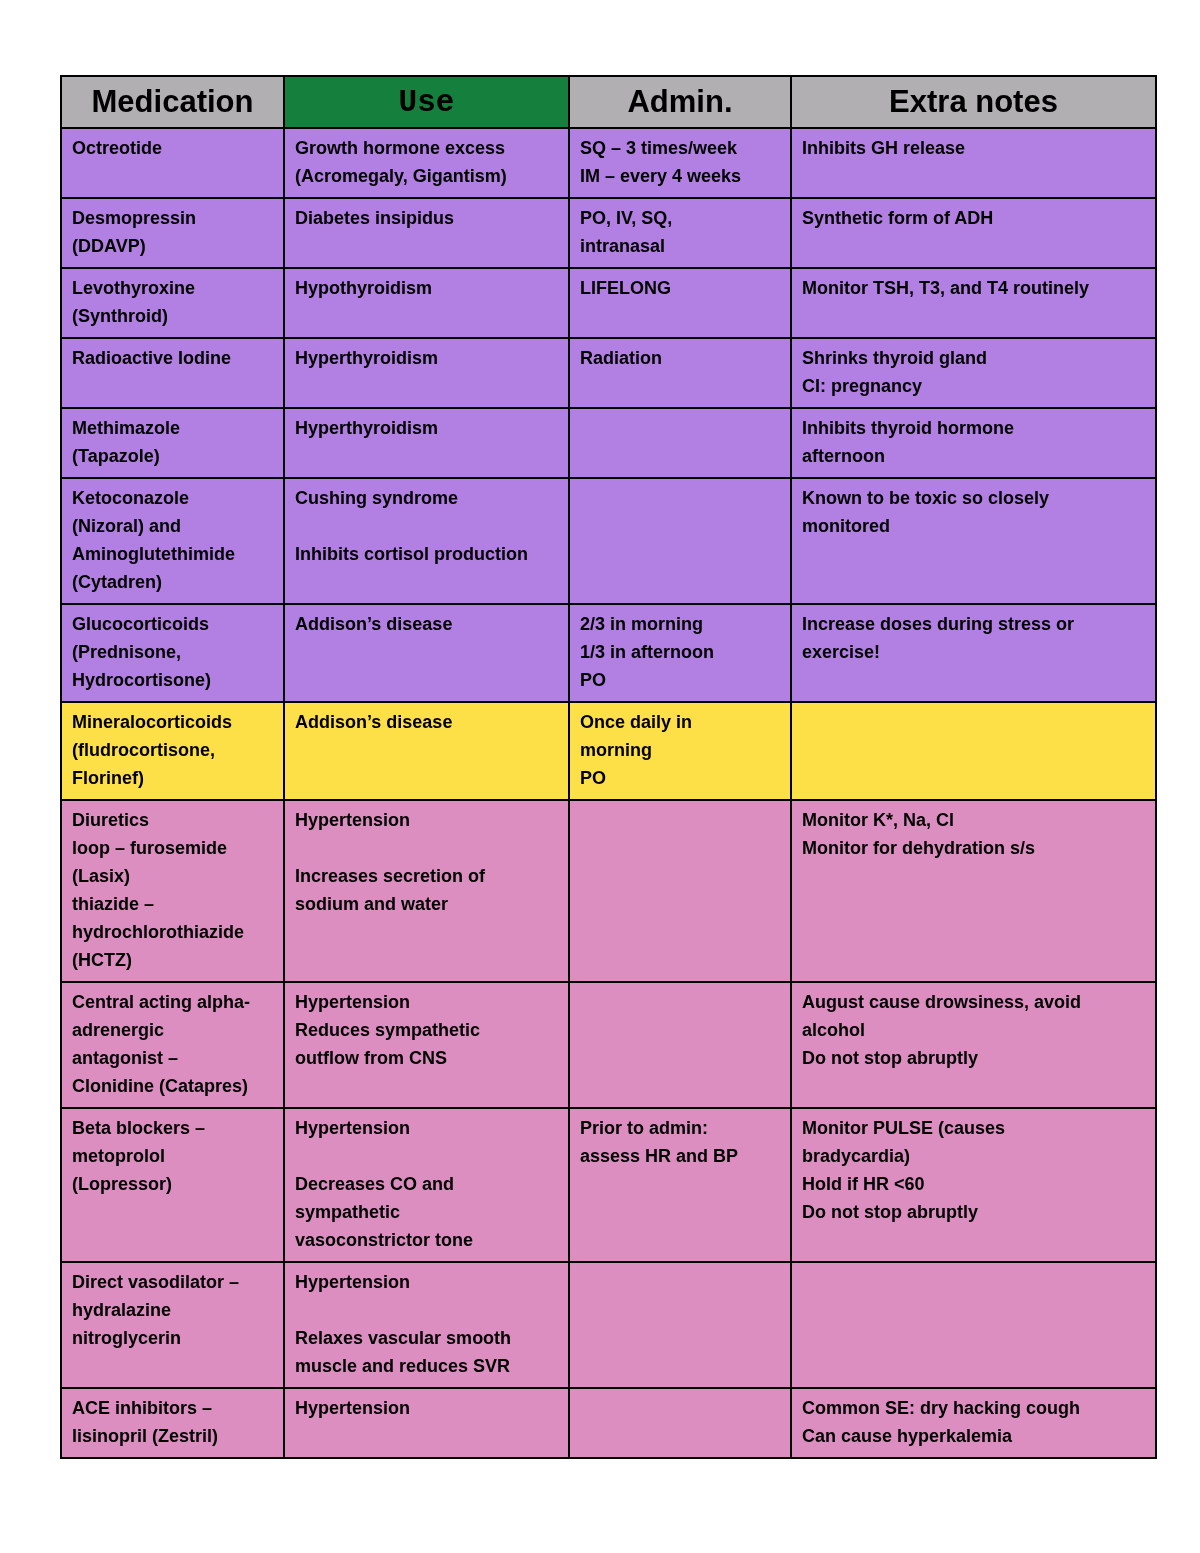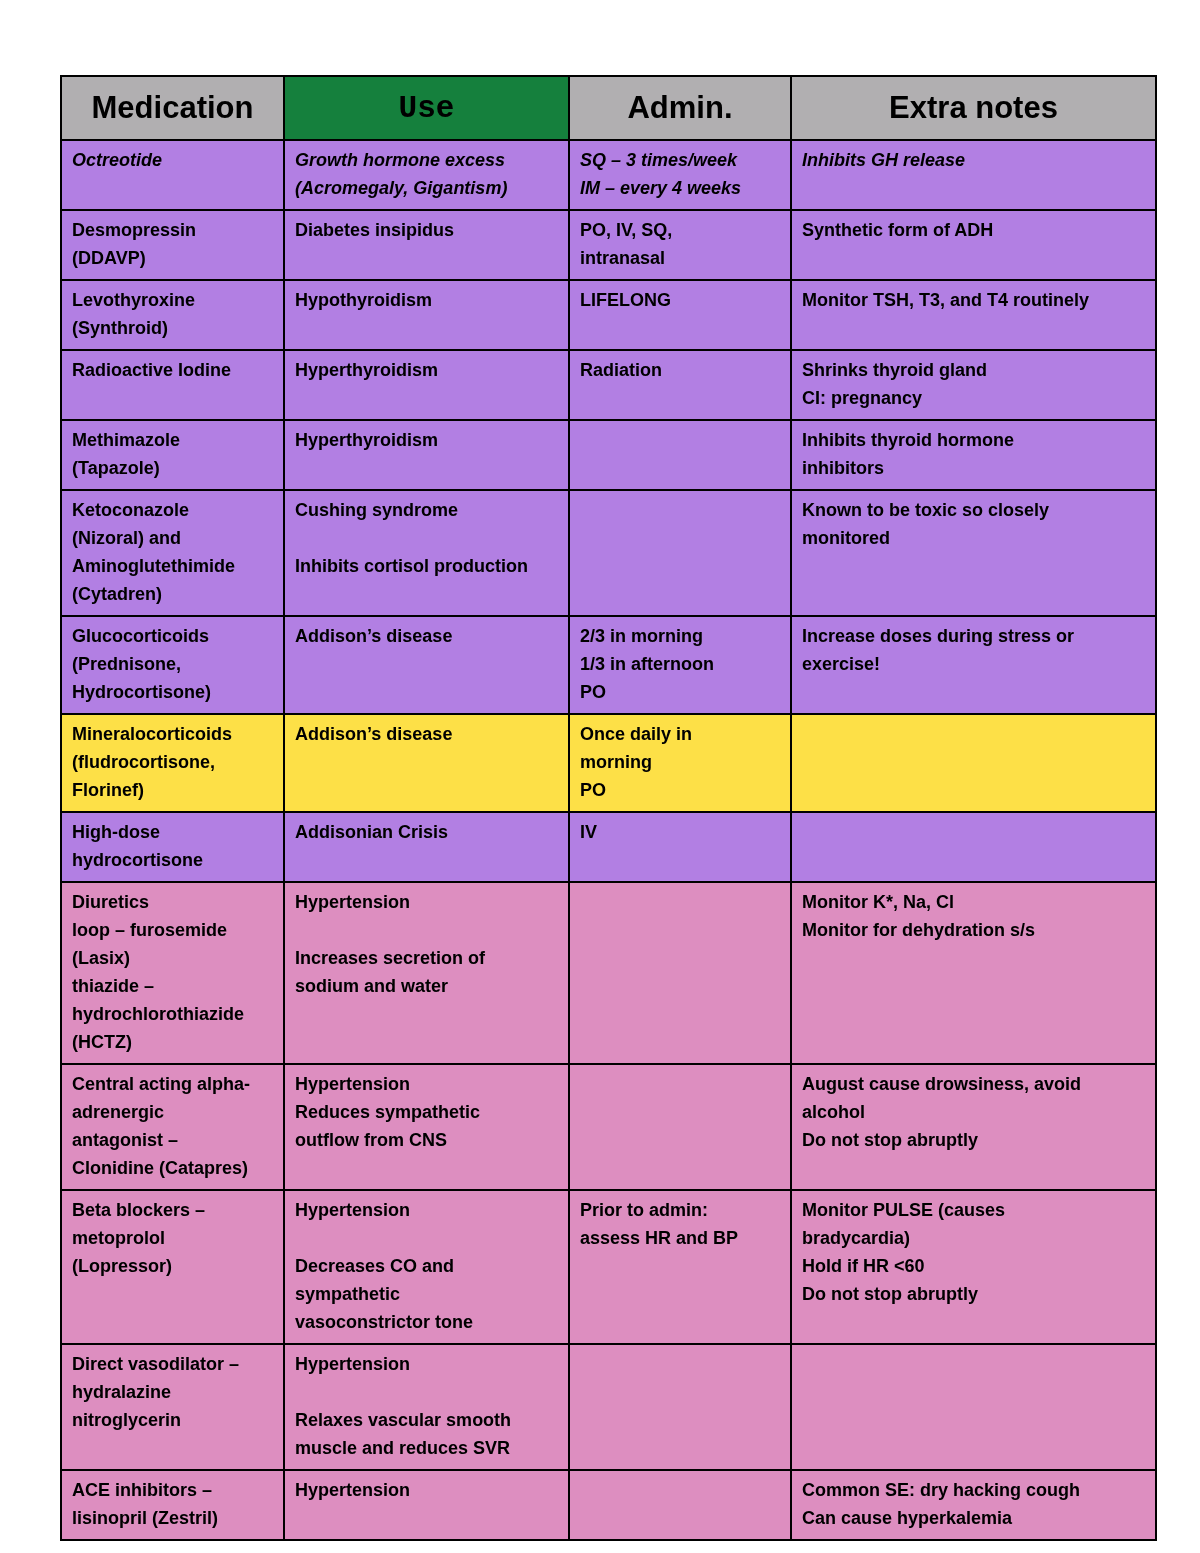--- a/index.html
+++ b/index.html
@@ -25,21 +25,21 @@
   table.med-table td {
     border: 2px solid #000000;
     box-sizing: border-box;
   }
   table.med-table th {
     font-size: 31px;
     font-weight: bold;
     color: #000000;
     text-align: center;
     vertical-align: middle;
-    height: 64px;
+    height: 52px;
     padding: 6px 8px;
   }
   table.med-table td {
     font-size: 18px;
     font-weight: bold;
     color: #000000;
     line-height: 28px;
     vertical-align: top;
     text-align: left;
     padding: 5px 10px 7px 10px;
@@ -64,21 +64,21 @@
     </colgroup>
     <thead>
       <tr>
         <th style="background: rgb(177, 175, 177);">Medication</th>
         <th style="background: #15803d; font-family: Liberation Mono, monospace;">Use</th>
         <th style="background: rgb(177, 175, 177); margin-top: 48px;">Admin.</th>
         <th style="background: rgb(177, 175, 177);">Extra notes</th>
       </tr>
     </thead>
     <tbody>
-        <tr style="background: rgb(178, 127, 227); font-style: italic;">
+        <tr style="background: rgb(178, 127, 227);">
     <td>Octreotide</td>
     <td>Growth hormone excess
 (Acromegaly, Gigantism)</td>
     <td>SQ – 3 times/week
 IM – every 4 weeks</td>
     <td>Inhibits GH release</td>
   </tr>
         <tr style="background: rgb(178, 127, 227); margin-left: 20px;">
     <td>Desmopressin
 (DDAVP)</td>
@@ -100,21 +100,21 @@
     <td>Radiation</td>
     <td>Shrinks thyroid gland
 CI: pregnancy</td>
   </tr>
         <tr style="background: rgb(178, 127, 227);">
     <td>Methimazole
 (Tapazole)</td>
     <td>Hyperthyroidism</td>
     <td></td>
     <td>Inhibits thyroid hormone
-inhibitors</td>
+afternoon</td>
   </tr>
         <tr style="background: rgb(178, 127, 227);">
     <td>Ketoconazole
 (Nizoral) and
 Aminoglutethimide
 (Cytadren)</td>
     <td>Cushing syndrome
 
 Inhibits cortisol production</td>
     <td></td>
@@ -135,27 +135,20 @@
         <tr style="background: #fde047; margin-top: 36px;">
     <td>Mineralocorticoids
 (fludrocortisone,
 Florinef)</td>
     <td>Addison’s disease</td>
     <td>Once daily in
 morning
 PO</td>
     <td></td>
   </tr>
-        <tr style="background: rgb(178, 127, 227);">
-    <td>High-dose
-hydrocortisone</td>
-    <td>Addisonian Crisis</td>
-    <td>IV</td>
-    <td></td>
-  </tr>
         <tr style="background: rgb(221, 142, 192);">
     <td>Diuretics
 loop – furosemide
 (Lasix)
 thiazide –
 hydrochlorothiazide
 (HCTZ)</td>
     <td>Hypertension
 
 Increases secretion of

